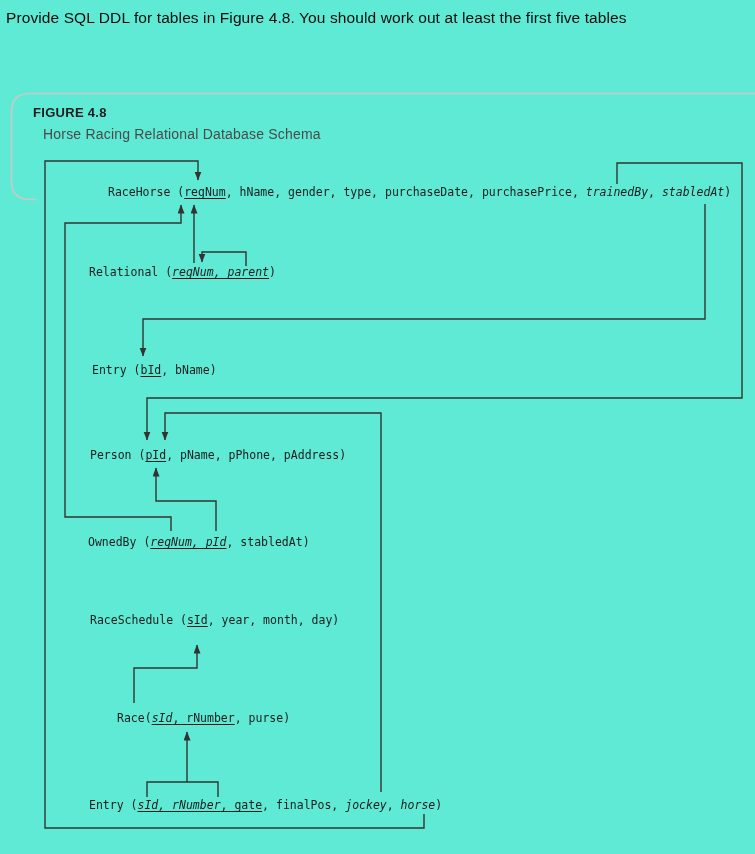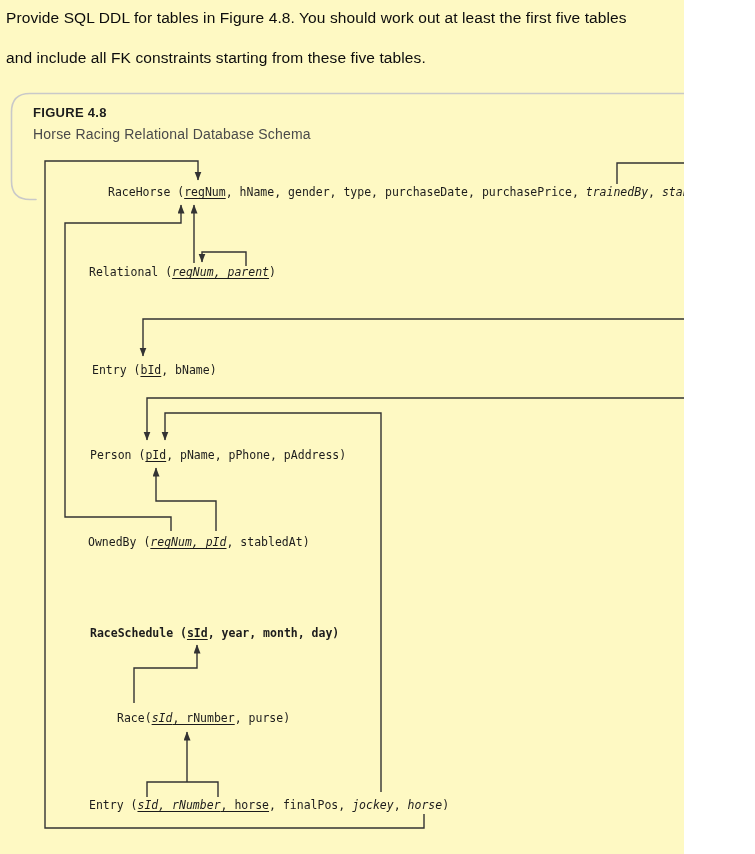--- a/index.html
+++ b/index.html
@@ -1,41 +1,40 @@
 <!DOCTYPE html>
 <html><head>
 <meta charset="utf-8">
 <style>
   html,body{margin:0;padding:0;background:#fff;}
-  .page{position:relative;width:684px;height:854px;background:#fef9c3;overflow:hidden;
+  .page{position:relative;width:755px;height:854px;background:#5eead4;overflow:hidden;
         font-family:"Liberation Sans",sans-serif;}
   .instr{position:absolute;left:6px;margin:0;font-size:15.5px;color:#0c0c0c;
          font-weight:400;letter-spacing:.1px;white-space:nowrap;}
   #instr1{top:9px;}
   #instr2{top:49px;}
   .panel-border{position:absolute;left:0;top:0;pointer-events:none;}
   .fig-label{position:absolute;left:33px;top:105px;font-size:13px;font-weight:bold;
              color:#1d1d1d;letter-spacing:.3px;}
-  .fig-caption{position:absolute;left:33px;top:126px;font-size:14px;color:#4a4a4a;
+  .fig-caption{position:absolute;left:43px;top:126px;font-size:14px;color:#4a4a4a;
                letter-spacing:.2px;}
   #arrow-layer{position:absolute;left:0;top:0;}
   .trow{position:absolute;white-space:pre;font-family:"DejaVu Sans Mono",monospace;
         font-size:11.5px;line-height:13px;color:#1c1c1c;}
   .trow span.u{text-decoration:underline;text-underline-offset:2px;text-decoration-thickness:1px;}
   .trow span.i{font-style:italic;}
   polyline{fill:none;stroke:#333;stroke-width:1.4;}
   #ah path{fill:#333;stroke:none;}
 </style>
 </head>
 <body>
 
 <div class="page">
 
   <p class="instr" id="instr1">Provide SQL DDL for tables in Figure 4.8. You should work out at least the first five tables</p>
-  <p class="instr" id="instr2">and include all FK constraints starting from these five tables.</p>
 
   <svg class="panel-border" width="755" height="854" viewBox="0 0 755 854">
     <path d="M 758 93.5 L 30 93.5 Q 11.5 93.5 11.5 112 L 11.5 181 Q 11.5 199.5 30 199.5 L 36 199.5" fill="none" stroke="#c9c9c9" stroke-width="1.6" stroke-linecap="round"></path>
   </svg>
 
   <div class="fig-label">FIGURE 4.8</div>
   <div class="fig-caption">Horse Racing Relational Database Schema</div>
 
   <svg id="arrow-layer" width="755" height="854" viewBox="0 0 755 854">
     <defs>
@@ -55,18 +54,18 @@
       <polyline points="147,797 147,782 218,782 218,797"></polyline>
       <polyline points="187,782 187,732" marker-end="url(#ah)"></polyline>
     </svg>
 
   <div id="tables">
       <div class="trow" style="left: 108px; top: 186px;"><span class="">RaceHorse (</span><span class="u ">regNum</span><span class="">, hName, gender, type, purchaseDate, purchasePrice, </span><span class="i">trainedBy</span><span class="">, </span><span class="i">stabledAt</span><span class="">)</span></div>
       <div class="trow" style="left: 89px; top: 266px;"><span class="">Relational (</span><span class="u i">regNum, parent</span><span class="">)</span></div>
       <div class="trow" style="left: 92px; top: 364px;"><span class="">Entry (</span><span class="u ">bId</span><span class="">, bName)</span></div>
       <div class="trow" style="left: 90px; top: 449px;"><span class="">Person (</span><span class="u ">pId</span><span class="">, pName, pPhone, pAddress)</span></div>
       <div class="trow" style="left: 88px; top: 536px;"><span class="">OwnedBy (</span><span class="u i">regNum, pId</span><span class="">, stabledAt)</span></div>
-      <div class="trow" style="left: 90px; top: 627px; font-weight: bold;"><span class="">RaceSchedule (</span><span class="u ">sId</span><span class="">, year, month, day)</span></div>
+      <div class="trow" style="left: 90px; top: 614px;"><span class="">RaceSchedule (</span><span class="u ">sId</span><span class="">, year, month, day)</span></div>
       <div class="trow" style="left: 89px; top: 712px; margin-left: 28px;"><span class="">Race(</span><span class="u i">sId</span><span class="u ">, rNumber</span><span class="">, purse)</span></div>
-      <div class="trow" style="left: 89px; top: 799px;"><span class="">Entry (</span><span class="u i">sId, rNumber</span><span class="u ">, horse</span><span class="">, finalPos, </span><span class="i">jockey</span><span class="">, </span><span class="i">horse</span><span class="">)</span></div>
+      <div class="trow" style="left: 89px; top: 799px;"><span class="">Entry (</span><span class="u i">sId, rNumber</span><span class="u ">, gate</span><span class="">, finalPos, </span><span class="i">jockey</span><span class="">, </span><span class="i">horse</span><span class="">)</span></div>
     </div>
 
 </div>
 
 </body></html>

